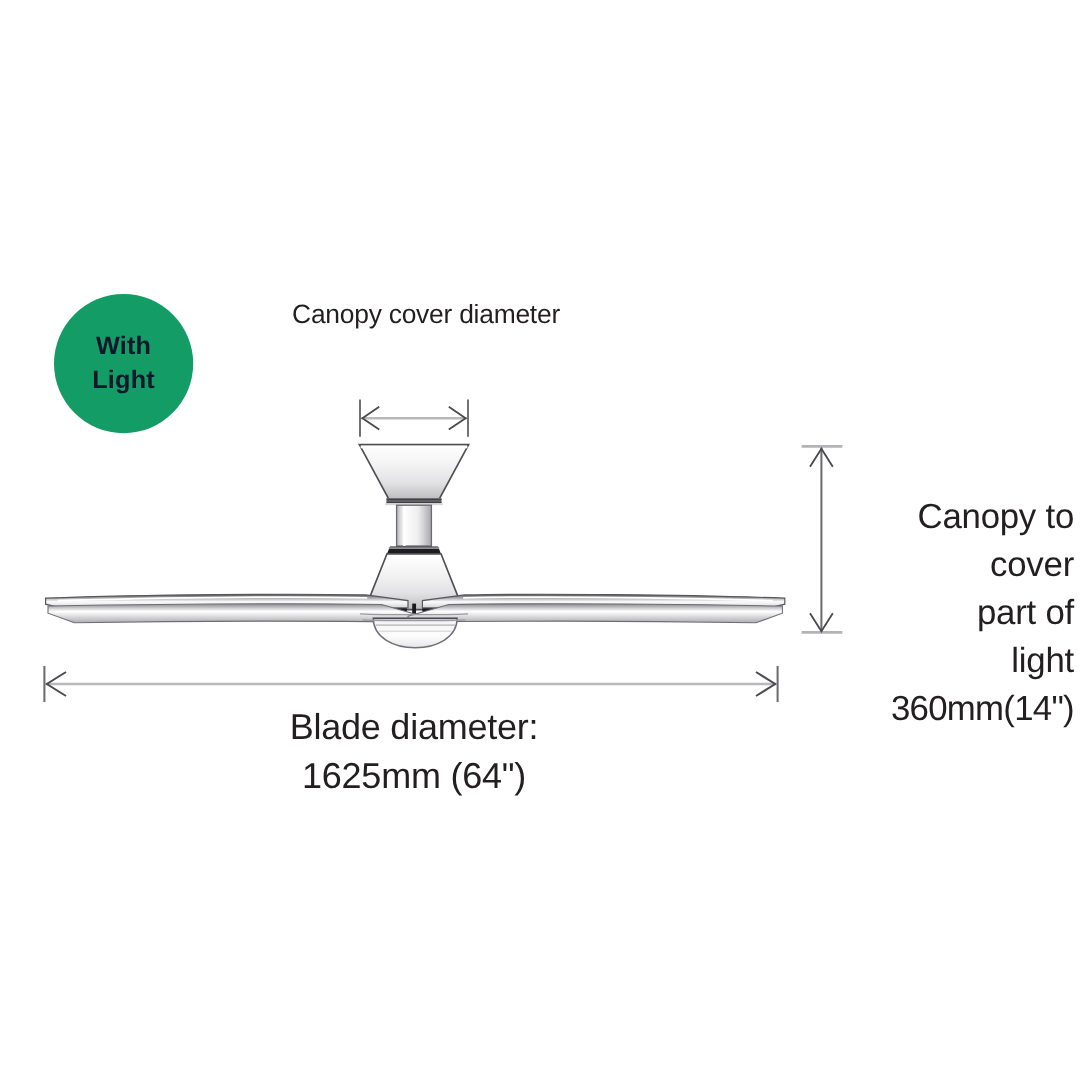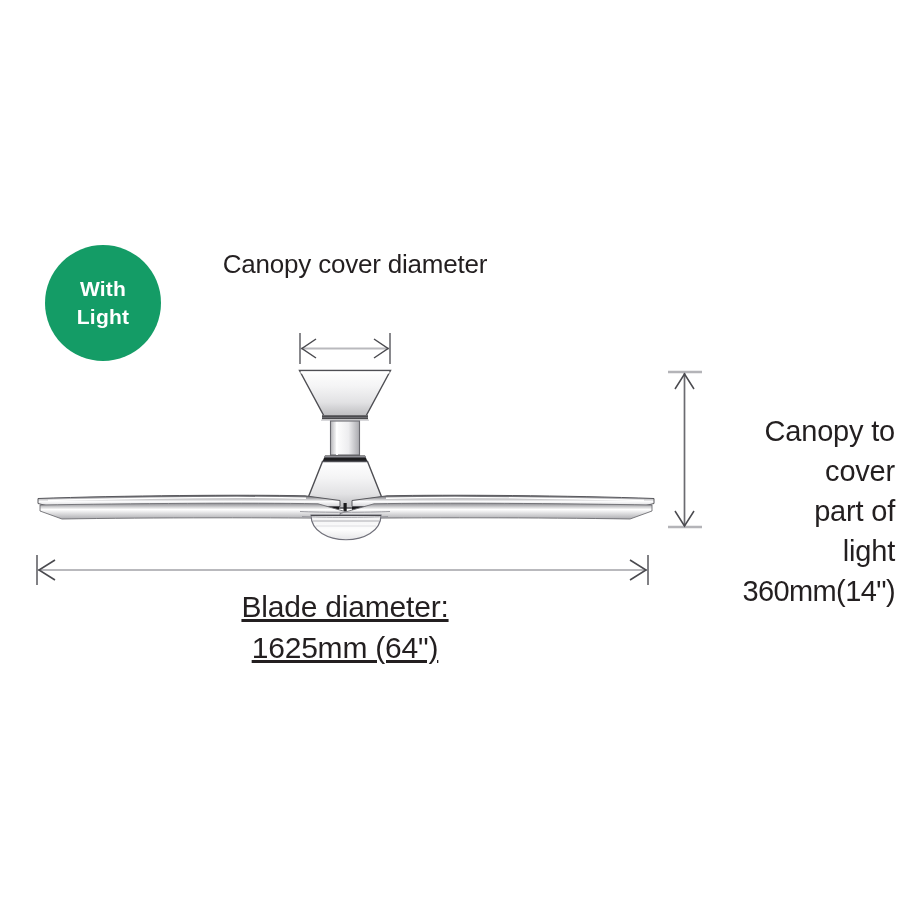--- a/index.html
+++ b/index.html
@@ -33,53 +33,52 @@
     left: 45px;
     top: 245px;
     width: 116px;
     height: 116px;
     border-radius: 50%;
     background: #149c66;
     display: flex;
     flex-direction: column;
     align-items: center;
     justify-content: center;
-    color: #ffffff;
+    color: #0f172a;
     font-weight: bold;
     font-size: 21px;
     line-height: 1.32;
     letter-spacing: 0.2px;
   }
   .badge span { display: block; text-align: center; }
 
   
   .txt {
     position: absolute;
     color: #231f20;
     font-weight: 400;
     letter-spacing: -0.2px;
   }
   #canopy-label {
     left: 150px;
     top: 248px;
     width: 410px;
     text-align: center;
-    font-size: 26px;
+    font-size: 22px;
     line-height: 1.28;
   }
   #canopy-label .line2 { display: block; }
 
   #blade-label {
     left: 110px;
     top: 587px;
     width: 470px;
     text-align: center;
     font-size: 30px;
     line-height: 1.35;
-    text-decoration: underline;
   }
   #blade-label .line2 { display: block; }
 
   #height-label {
     left: 690px;
     top: 374px;
     width: 205px;
     text-align: right;
     font-size: 29px;
     line-height: 1.38;

